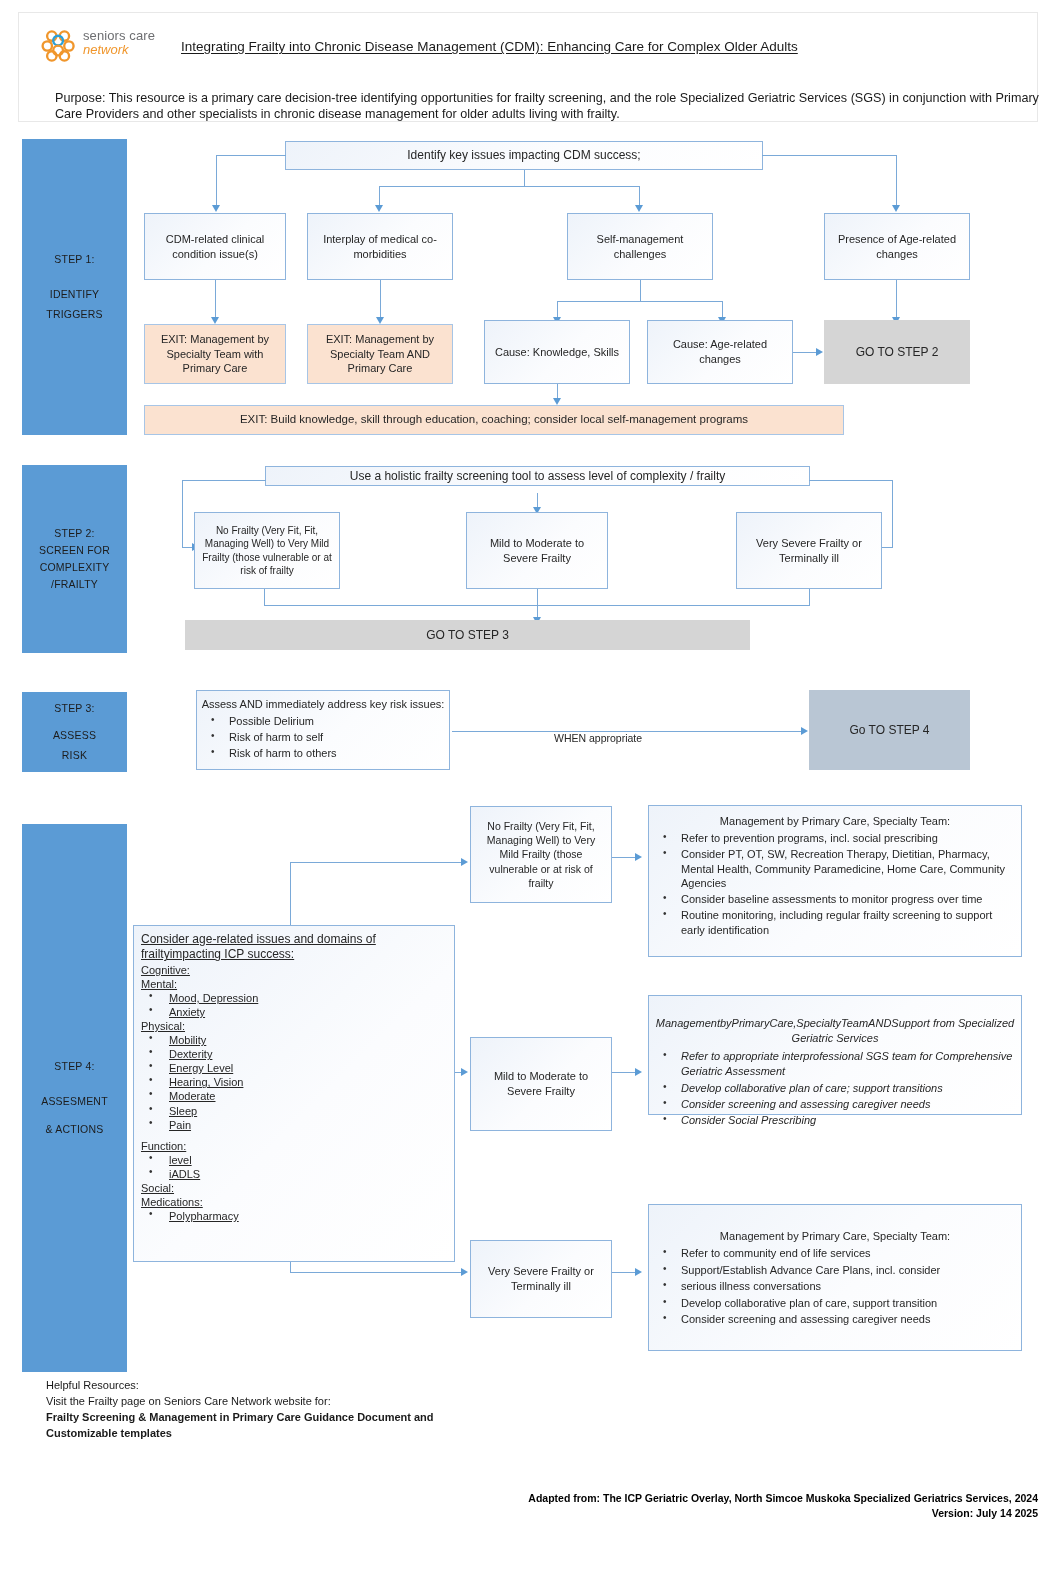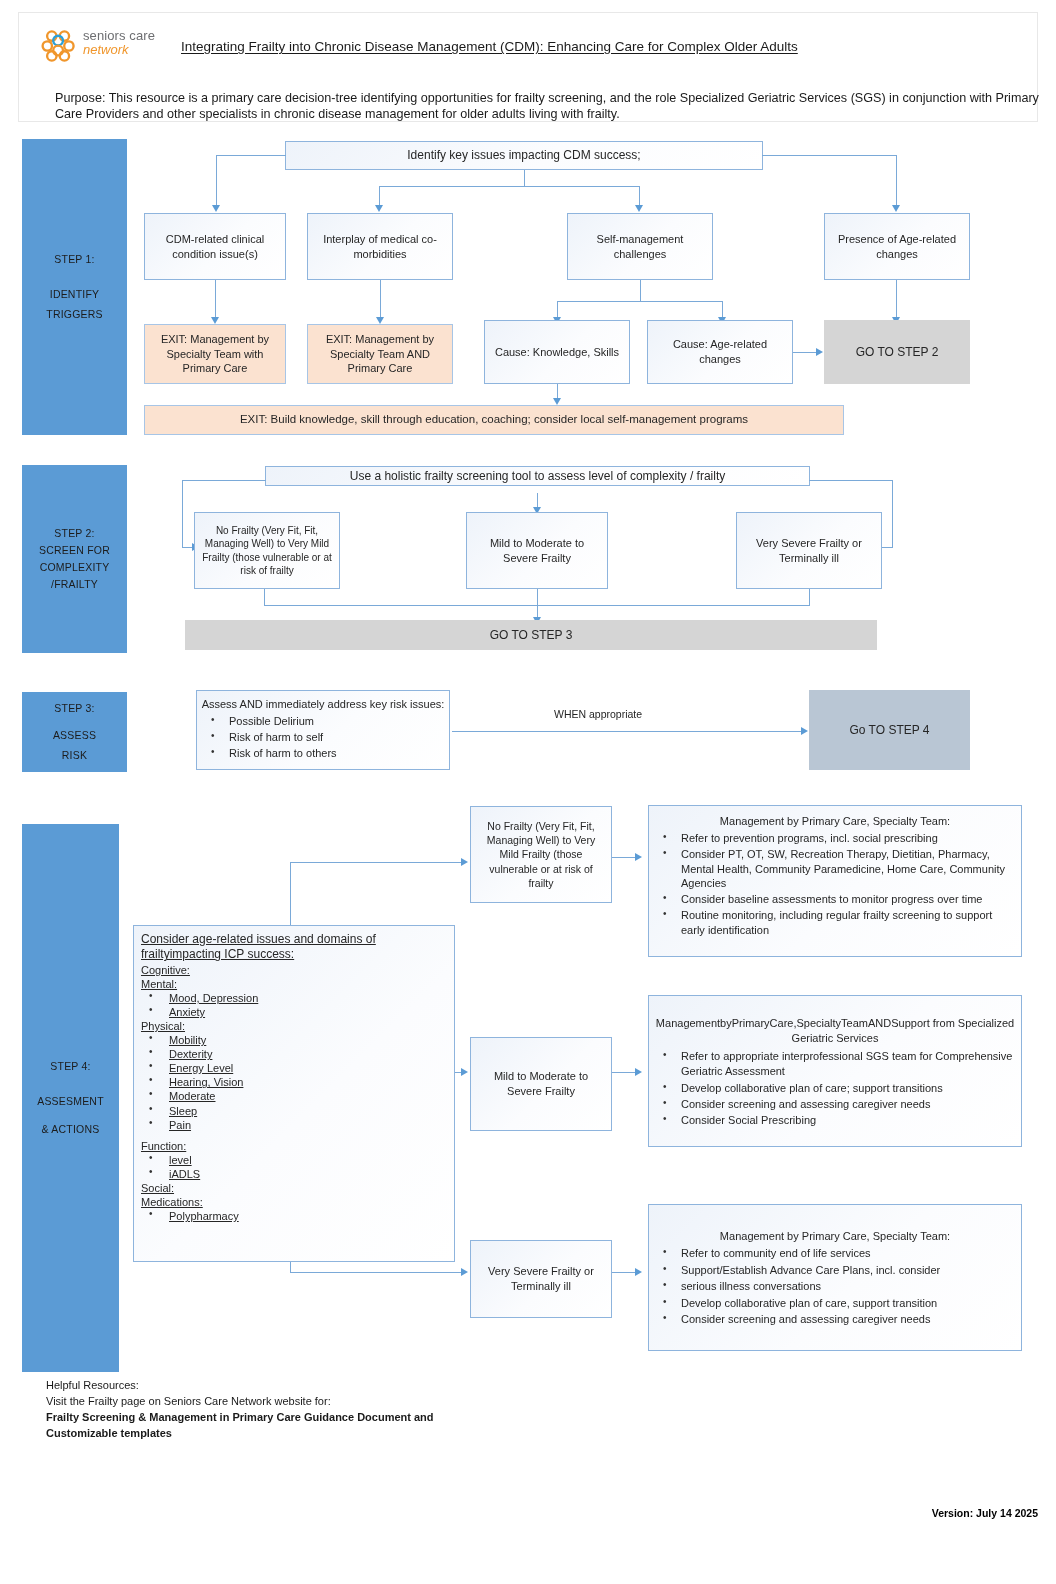--- a/index.html
+++ b/index.html
@@ -209,21 +209,21 @@
 <div class="node" style="left:194px; top:512px; width:146px; height:77px; font-size:10px;">No Frailty (Very Fit, Fit, Managing Well) to Very Mild Frailty (those vulnerable or at risk of frailty</div>
 <div class="node" style="left:466px; top:512px; width:142px; height:77px;">Mild to Moderate to Severe Frailty</div>
 <div class="node" style="left:736px; top:512px; width:146px; height:77px;">Very Severe Frailty or Terminally ill</div>
 
 <div class="ln vl" style="left:264px; top:589px; height:16px;"></div>
 <div class="ln vl" style="left:809px; top:589px; height:16px;"></div>
 <div class="ln hl" style="left:264px; top:605px; width:546px;"></div>
 <div class="ln vl" style="left:537px; top:589px; height:31px;"></div>
 <div class="arr arr-d" style="left:532.5px; top:617px;"></div>
 
-<div class="node goto" style="left:185px; top:620px; width:692px; height:30px;">GO TO STEP 3</div>
+<div class="node goto" style="left:185px; top:620px; width:565px; height:30px;">GO TO STEP 3</div>
 
 <div class="step-band" style="left:22px; top:692px; width:105px; height:80px;">
   <div>
     <div>STEP 3:</div>
     <div style="height:6px"></div>
     <div>ASSESS</div>
     <div>RISK</div>
   </div>
 </div>
 
@@ -233,25 +233,25 @@
     <ul>
       <li>Possible Delirium</li>
       <li>Risk of harm to self</li>
       <li>Risk of harm to others</li>
     </ul>
   </div>
 </div>
 
 <div class="ln hl" style="left:452px; top:731px; width:350px;"></div>
 <div class="arr arr-r" style="left:801px; top:726.5px;"></div>
-<div class="edge-label" style="left:554px; top:708px;">WHEN appropriate</div>
+<div class="edge-label" style="left:554px; top:732px;">WHEN appropriate</div>
 
 <div class="node goto4" style="left:809px; top:690px; width:161px; height:80px;">Go TO STEP 4</div>
 
-<div class="step-band" style="left:22px; top:824px; width:97px; height:548px;">
+<div class="step-band" style="left:22px; top:824px; width:105px; height:548px;">
   <div>
     <div>STEP 4:</div>
     <div style="height:14px"></div>
     <div>ASSESMENT</div>
     <div style="height:8px"></div>
     <div>&amp; ACTIONS</div>
   </div>
 </div>
 
 <div class="node top-align left-align" style="left:133px; top:925px; width:322px; height:337px; padding:6px 7px;">
@@ -314,21 +314,21 @@
     <span class="hd">Management by Primary Care, Specialty Team:</span>
     <ul>
       <li>Refer to prevention programs, incl. social prescribing</li>
       <li>Consider PT, OT, SW, Recreation Therapy, Dietitian, Pharmacy, Mental Health, Community Paramedicine, Home Care, Community Agencies</li>
       <li>Consider baseline assessments to monitor progress over time</li>
       <li>Routine monitoring, including regular frailty screening to support early identification</li>
     </ul>
   </div>
 </div>
 
-<div class="node top-align" style="left:648px; top:995px; width:374px; height:152px; padding:20px 4px;">
+<div class="node top-align" style="left:648px; top:995px; width:374px; height:120px; padding:20px 4px;font-style:italic;">
   <div class="blk" style="font-size:11px; line-height:1.4;">
     <span class="hd">ManagementbyPrimaryCare,SpecialtyTeamANDSupport from Specialized Geriatric Services</span>
     <ul>
       <li>Refer to appropriate interprofessional SGS team for Comprehensive Geriatric Assessment</li>
       <li>Develop collaborative plan of care; support transitions</li>
       <li>Consider screening and assessing caregiver needs</li>
       <li>Consider Social Prescribing</li>
     </ul>
   </div>
 </div>
@@ -347,14 +347,15 @@
 </div>
 
 <div class="resources">
   <div>Helpful Resources:</div>
   <div>Visit the Frailty page on Seniors Care Network website for:</div>
   <div><b>Frailty Screening &amp; Management in Primary Care Guidance Document and</b></div>
   <div><b>Customizable templates</b></div>
 </div>
 
 <div class="credit">
+  <div>Adapted from: The ICP Geriatric Overlay, North Simcoe Muskoka Specialized Geriatrics Services, 2024</div>
   <div>Version: July 14 2025</div>
 </div>
 
 </body></html>

